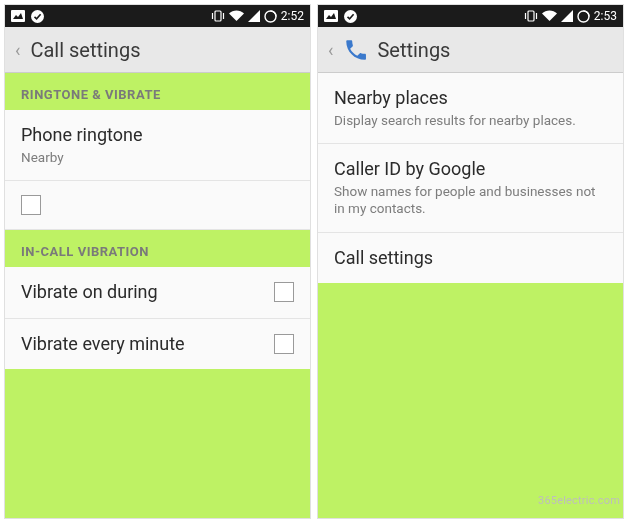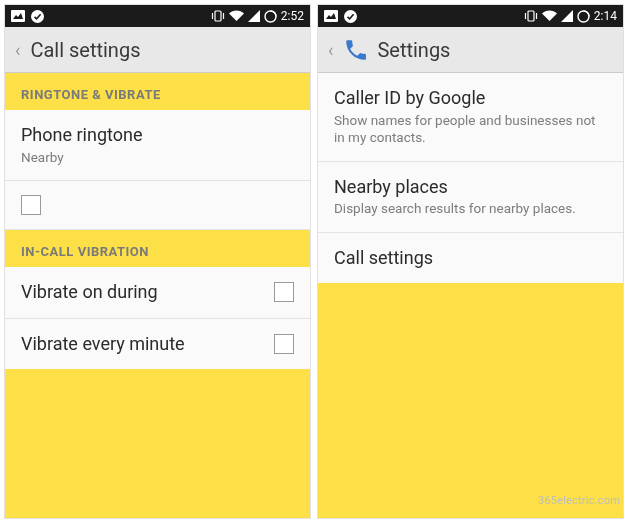--- a/index.html
+++ b/index.html
@@ -53,21 +53,21 @@
     font-weight: 400;
   }
   .back-caret {
     color: #9a9a9a;
     font-size: 18px;
     padding: 0 2px;
   }
   .phone-icon svg { display: block; }
   .content {
     flex: 1;
-    background: #fde047;
+    background: #bef264;
     overflow: hidden;
   }
   .section-header {
     font-size: 13px;
     letter-spacing: 0.5px;
     color: #7a7a7a;
     font-weight: 700;
     padding: 14px 16px 8px 16px;
   }
   .row {
@@ -228,47 +228,47 @@
           <svg width="12" height="12" viewBox="0 0 12 12">
               <path d="M0 12 L12 12 L12 0 Z" fill="#fff"></path>
             </svg>
         </span>
         <span class="sb-icon">
           <svg width="13" height="13" viewBox="0 0 13 13">
               <circle cx="6.5" cy="6.5" r="5.5" fill="none" stroke="#fff" stroke-width="1.4"></circle>
               <path d="M6.5 1 A5.5 5.5 0 0 1 12 6.5" stroke="#fff" stroke-width="1.4" fill="none"></path>
             </svg>
         </span>
-        <span>2:14</span>
+        <span>2:53</span>
       </div>
     </div>
 
     <div class="appbar">
       <span class="back-caret">‹</span>
       <span class="phone-icon">
         <svg width="26" height="26" viewBox="0 0 24 24">
             <path fill="#3b79cc" d="M6.6 10.8c1.4 2.8 3.8 5.1 6.6 6.6l2.2-2.2c.3-.3.7-.4 1.1-.3 1.2.4 2.4.6 3.7.6.6 0 1 .5 1 1v3.5c0 .6-.5 1-1 1C10.6 21 3 13.4 3 3.9c0-.6.5-1 1-1h3.5c.6 0 1 .5 1 1 0 1.3.2 2.5.6 3.7.1.4 0 .8-.3 1.1L6.6 10.8z"></path>
           </svg>
       </span>
       <span class="title">Settings</span>
     </div>
 
     <div class="content">
       <div class="row">
         <div class="textcol">
+          <div class="label">Nearby places</div>
+          <div class="sub">Display search results for nearby places.</div>
+        </div>
+      </div>
+      <div class="row">
+        <div class="textcol">
           <div class="label">Caller ID by Google</div>
           <div class="sub">Show names for people and businesses not in my contacts.</div>
         </div>
       </div>
-      <div class="row">
-        <div class="textcol">
-          <div class="label">Nearby places</div>
-          <div class="sub">Display search results for nearby places.</div>
-        </div>
-      </div>
       <div class="row" style="border-bottom:none;">
         <div class="textcol">
           <div class="label">Call settings</div>
         </div>
       </div>
     </div>
   </div>
 
 </div>
 

